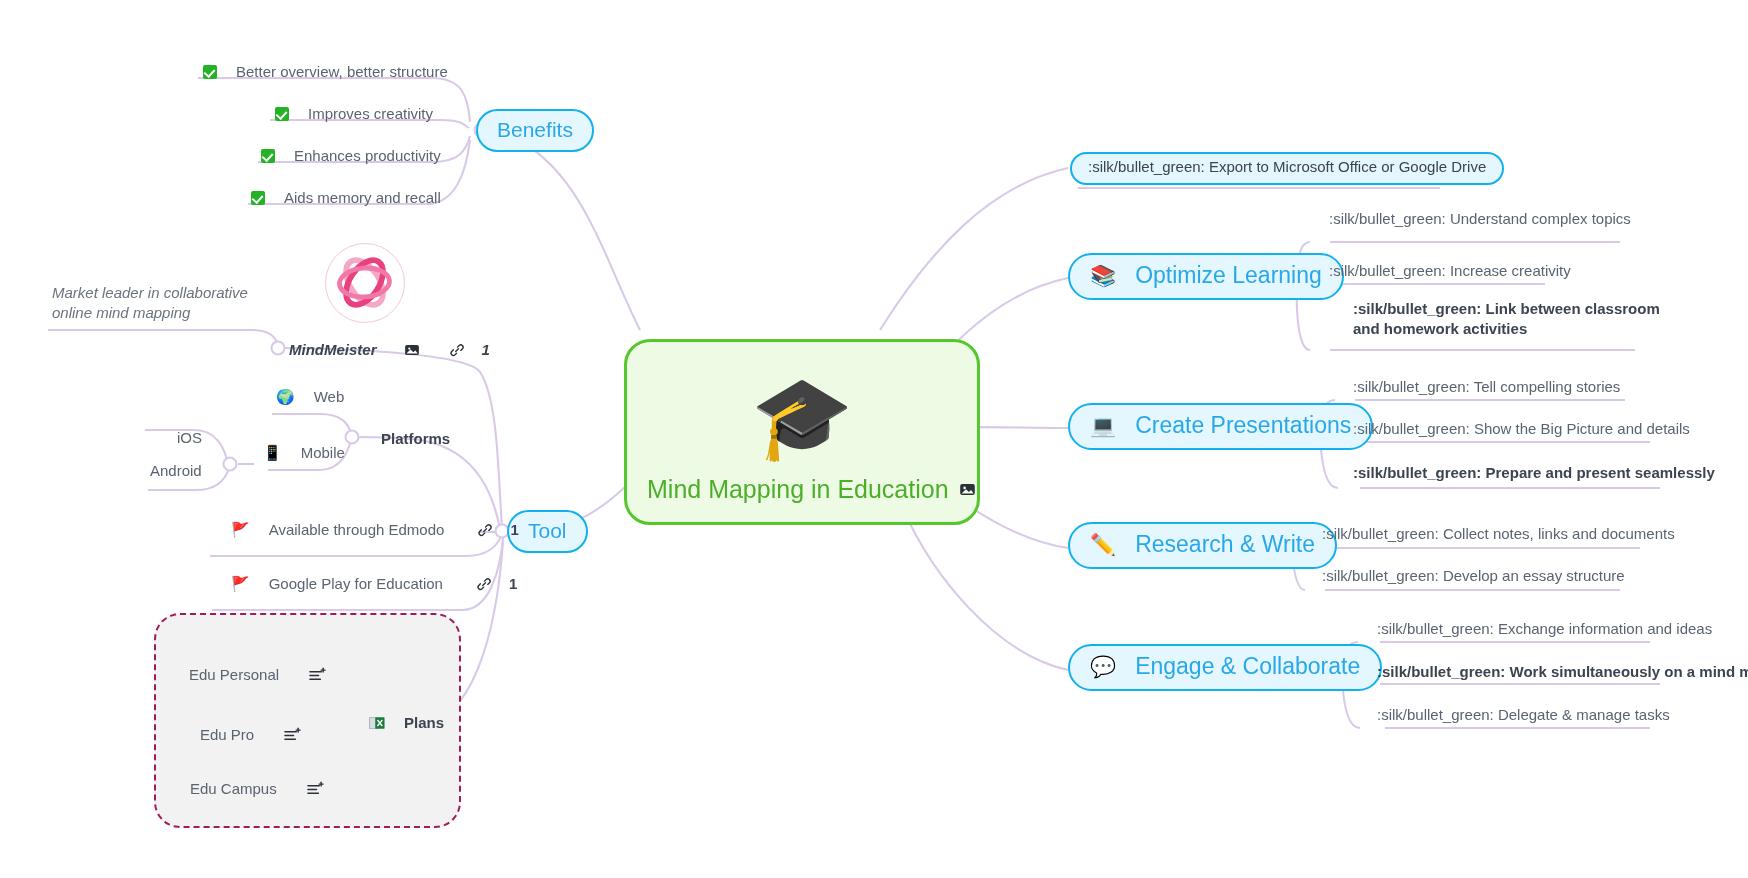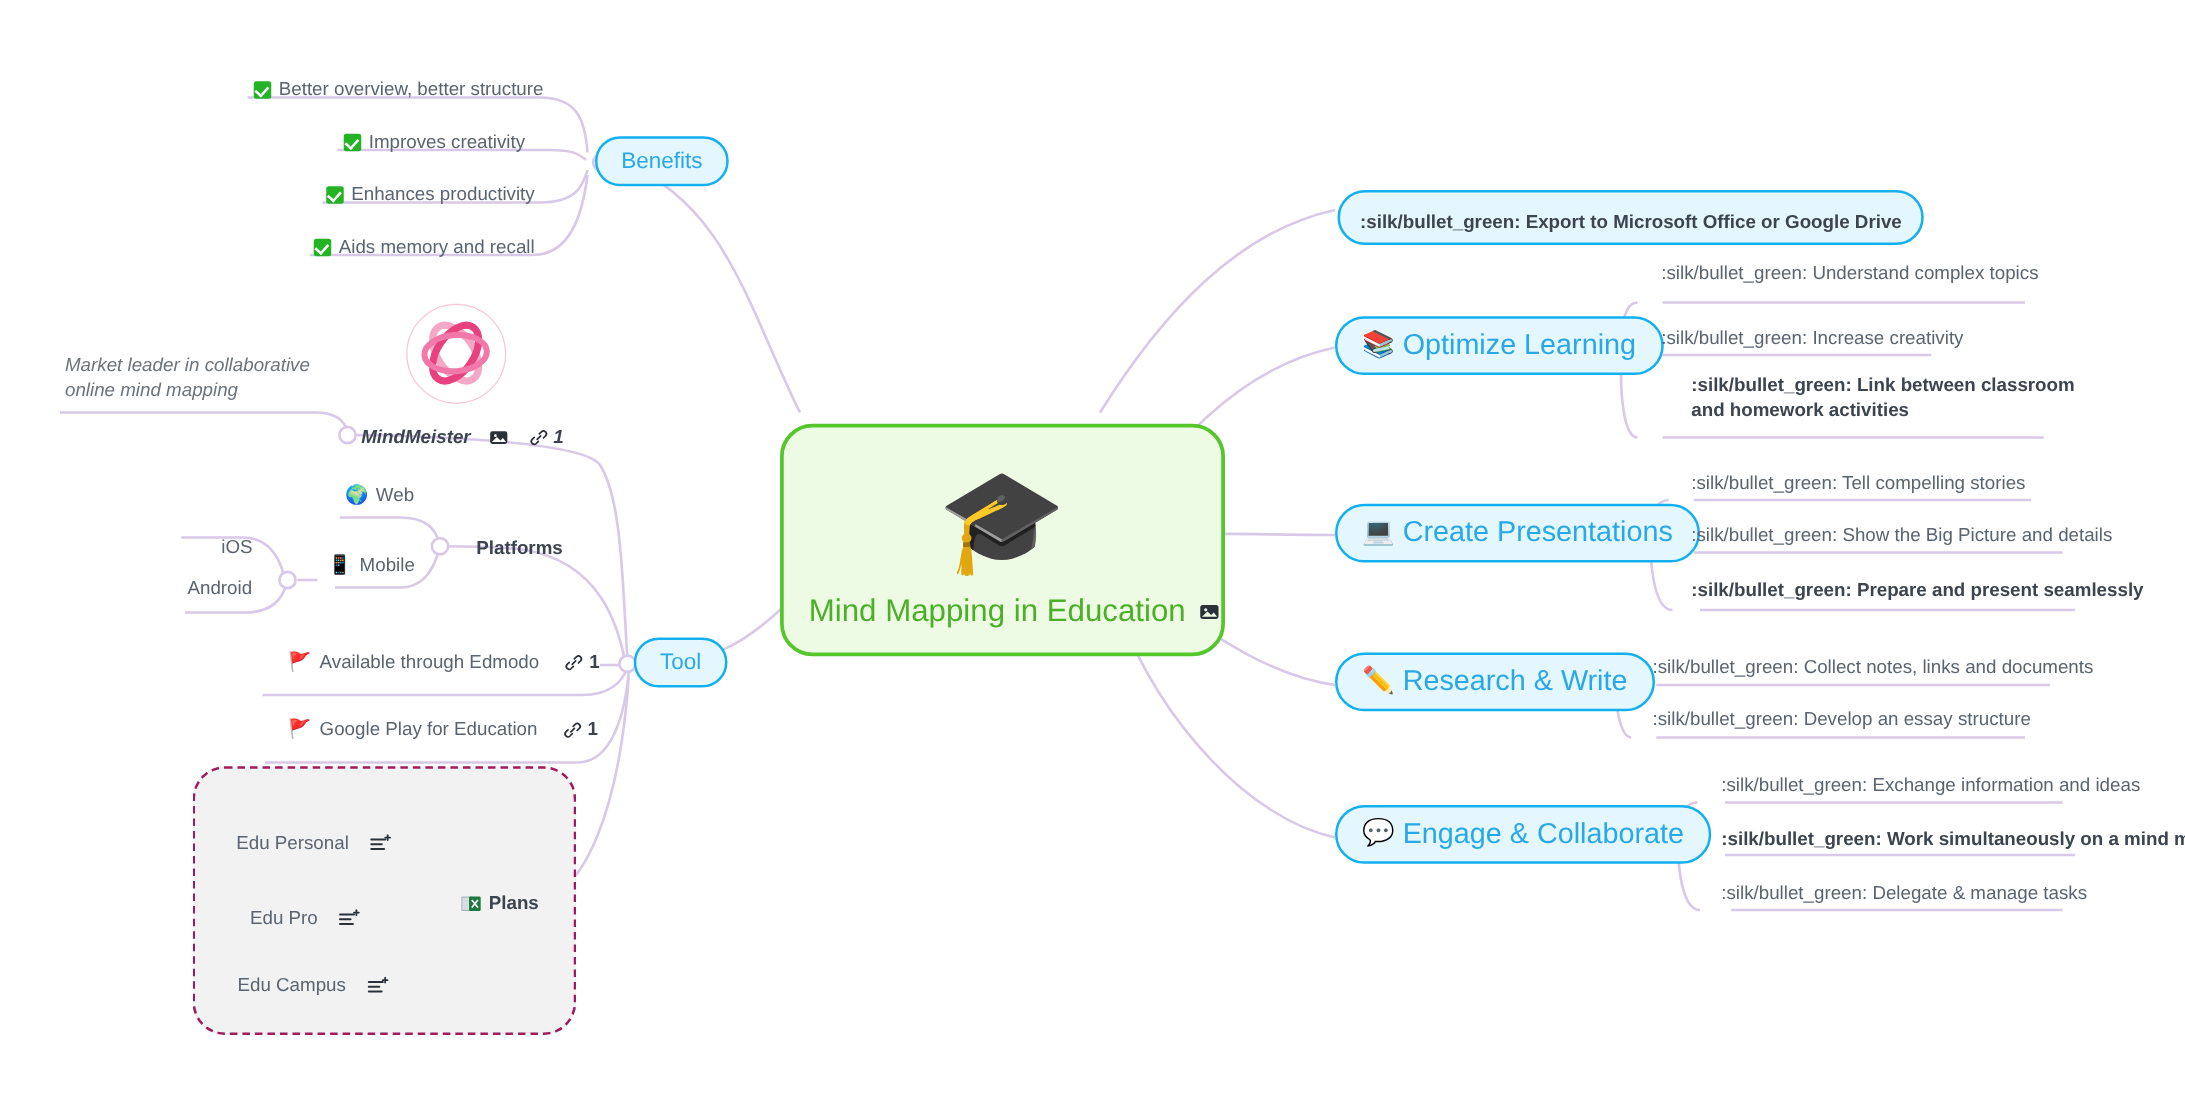--- a/index.html
+++ b/index.html
@@ -21,21 +21,21 @@
     left: 0; top: 0;
     width: 1748px; height: 878px;
     pointer-events: none;
   }
   .node {
     position: absolute;
     box-sizing: border-box;
     white-space: nowrap;
     display: flex;
     align-items: center;
-    gap: 6px;
+    gap: 19px;
   }
 
   
   .leaf {
     font-size: 15px;
     color: #5a6470;
     line-height: 1.32;
   }
   .leaf.bold { font-weight: bold; color: #3c4450; }
   .leaf.wrap { white-space: normal; }
@@ -45,26 +45,26 @@
   
   .pill {
     border: 2.2px solid #12b0ef;
     background: #e4f6fe;
     border-radius: 40px;
     padding: 9px 20px 11px 20px;
     color: #29a8e8;
     font-size: 23px;
     line-height: 1;
   }
-  .pill.small { font-size: 18px; padding: 8px 19px 10px 19px; justify-content: flex-end; }
+  .pill.small { font-size: 21px; padding: 8px 19px 10px 19px; justify-content: flex-end; }
   .pill.boldtext {
     color: #3c4450;
-    font-weight: bold;
+    font-weight: normal;
     font-size: 15px;
-    padding: 16px 16px 9px 16px;
+    padding: 5px 16px 9px 16px;
     border-radius: 22px;
   }
 
   
   .center {
     border: 3.4px solid #55c72c;
     background: #eefbe4;
     border-radius: 26px;
     width: 356px;
     height: 186px;

